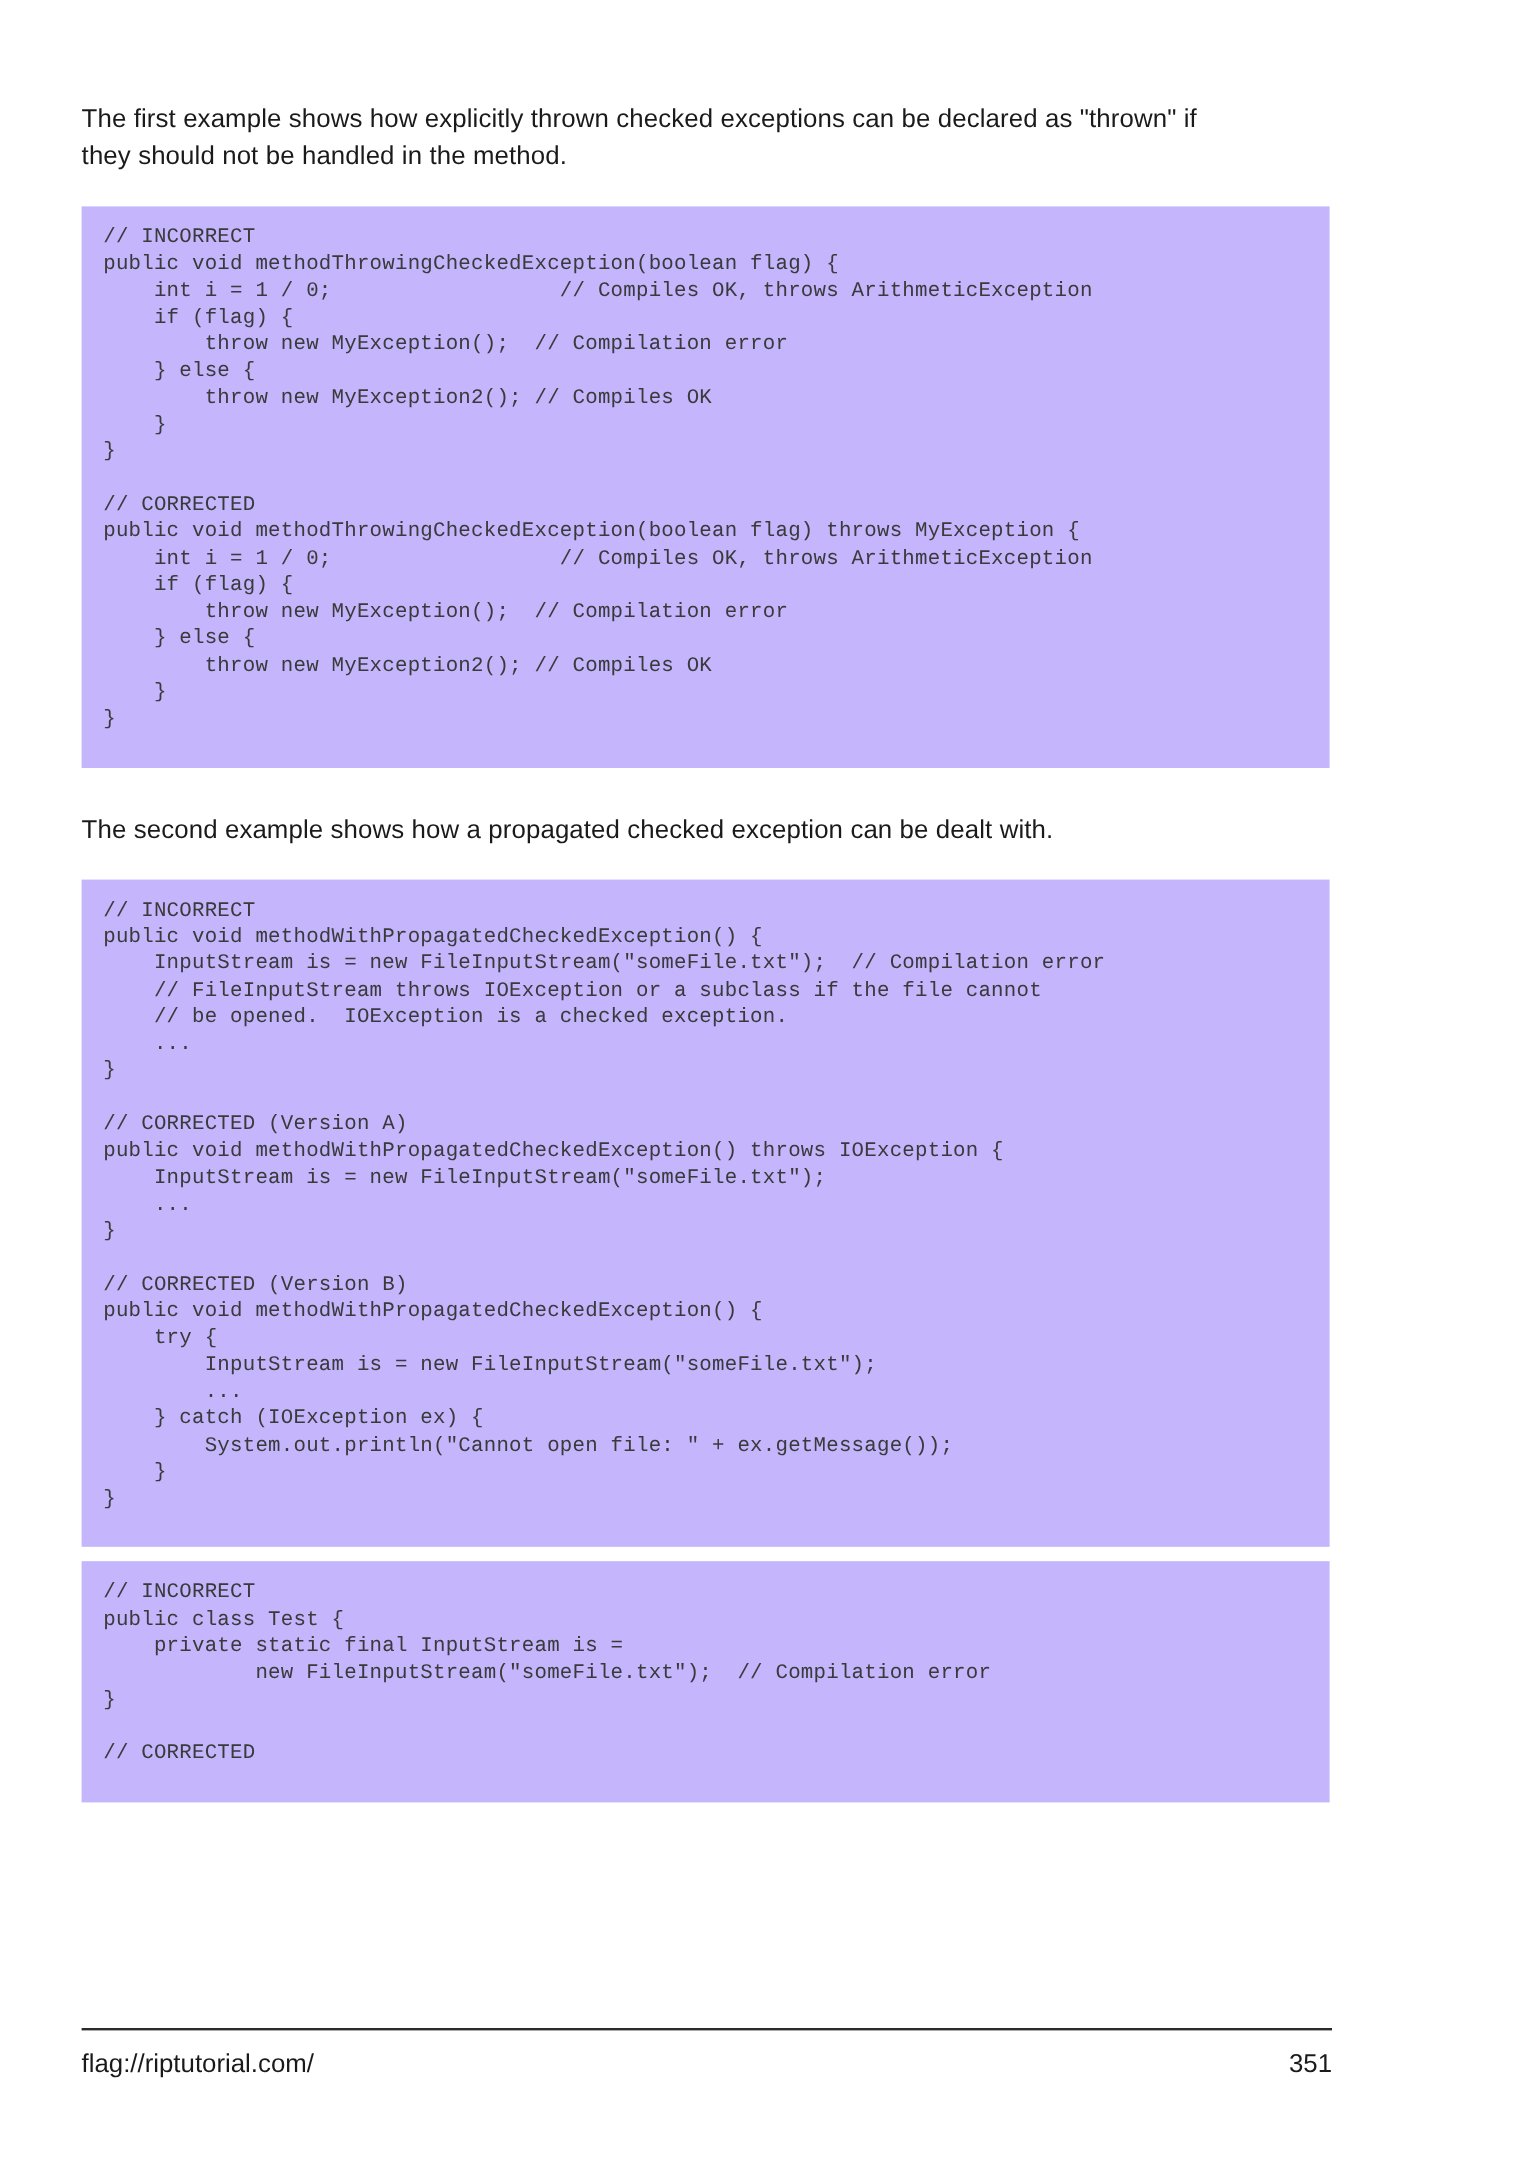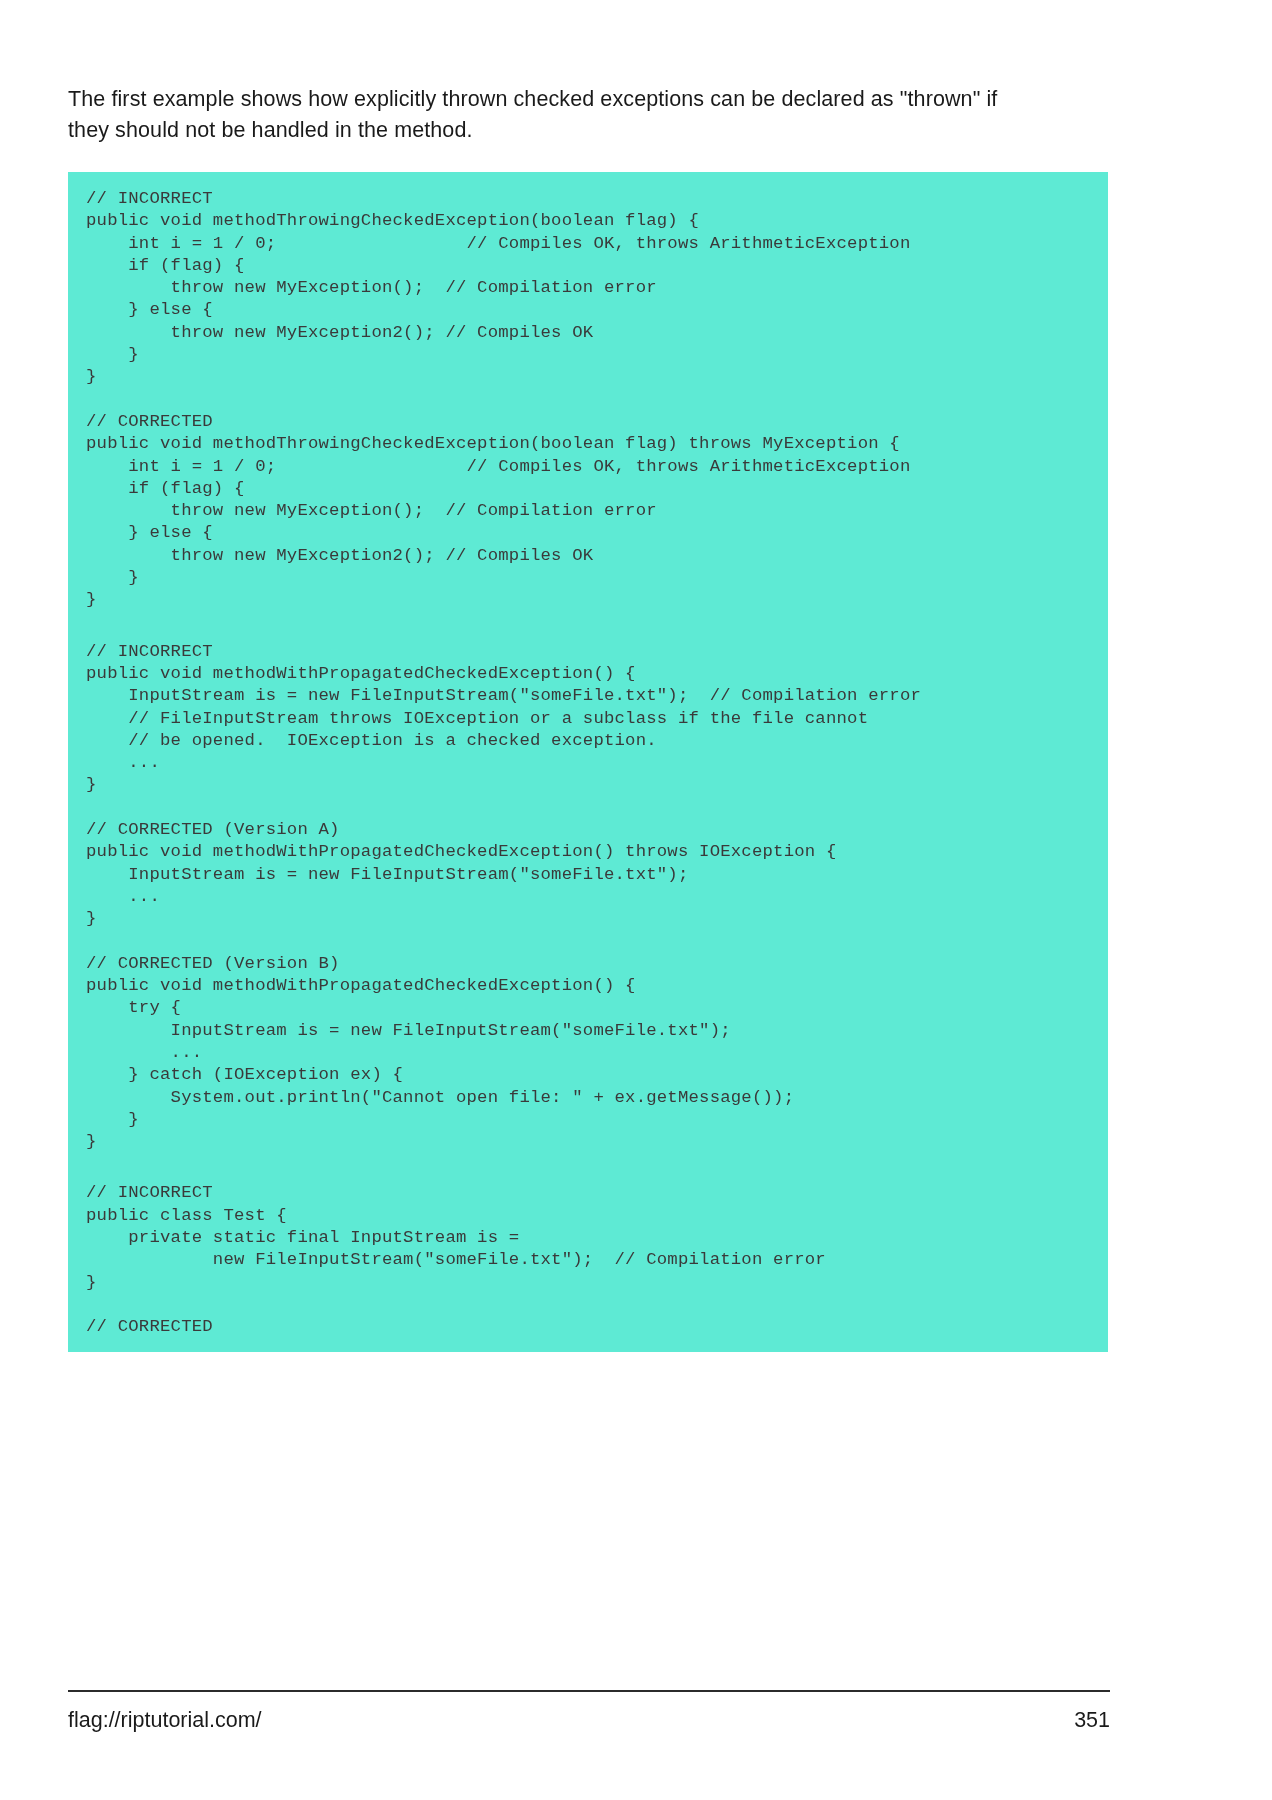--- a/index.html
+++ b/index.html
@@ -27,23 +27,23 @@
     font-family: "Liberation Sans", sans-serif;
     font-size: 21.5px;
     line-height: 31px;
     color: #1a1a1a;
     margin: 0 0 0 0;
     letter-spacing: 0.1px;
   }
   .para-block { margin-bottom: 26px; }
   .para-block.second { margin-top: 36px; margin-bottom: 26px; }
   .code-block {
-    background: #5eead4;
-    padding: 16px 0 13px 0;
-    margin: 0 0 0 0;
+    background: #c4b5fd;
+    padding: 16px 0 28px 0;
+    margin: 12px 0 0 0;
     box-sizing: border-box;
     width: 1040px;
   }
   .code-block pre {
     font-family: "Liberation Mono", "DejaVu Sans Mono", monospace;
     font-size: 17.3px;
     line-height: 22.3px;
     color: #3a3a3a;
     margin: 0;
     padding: 0 18px;
@@ -100,20 +100,23 @@
 public void methodThrowingCheckedException(boolean flag) throws MyException {
     int i = 1 / 0;                  // Compiles OK, throws ArithmeticException
     if (flag) {
         throw new MyException();  // Compilation error
     } else {
         throw new MyException2(); // Compiles OK
     }
 }</pre>
     </div>
 
+    <div class="para-block second">
+      <p class="prose">The second example shows how a propagated checked exception can be dealt with.</p>
+    </div>
 
     <div class="code-block">
       <pre>// INCORRECT
 public void methodWithPropagatedCheckedException() {
     InputStream is = new FileInputStream("someFile.txt");  // Compilation error
     // FileInputStream throws IOException or a subclass if the file cannot
     // be opened.  IOException is a checked exception.
     ...
 }
 

